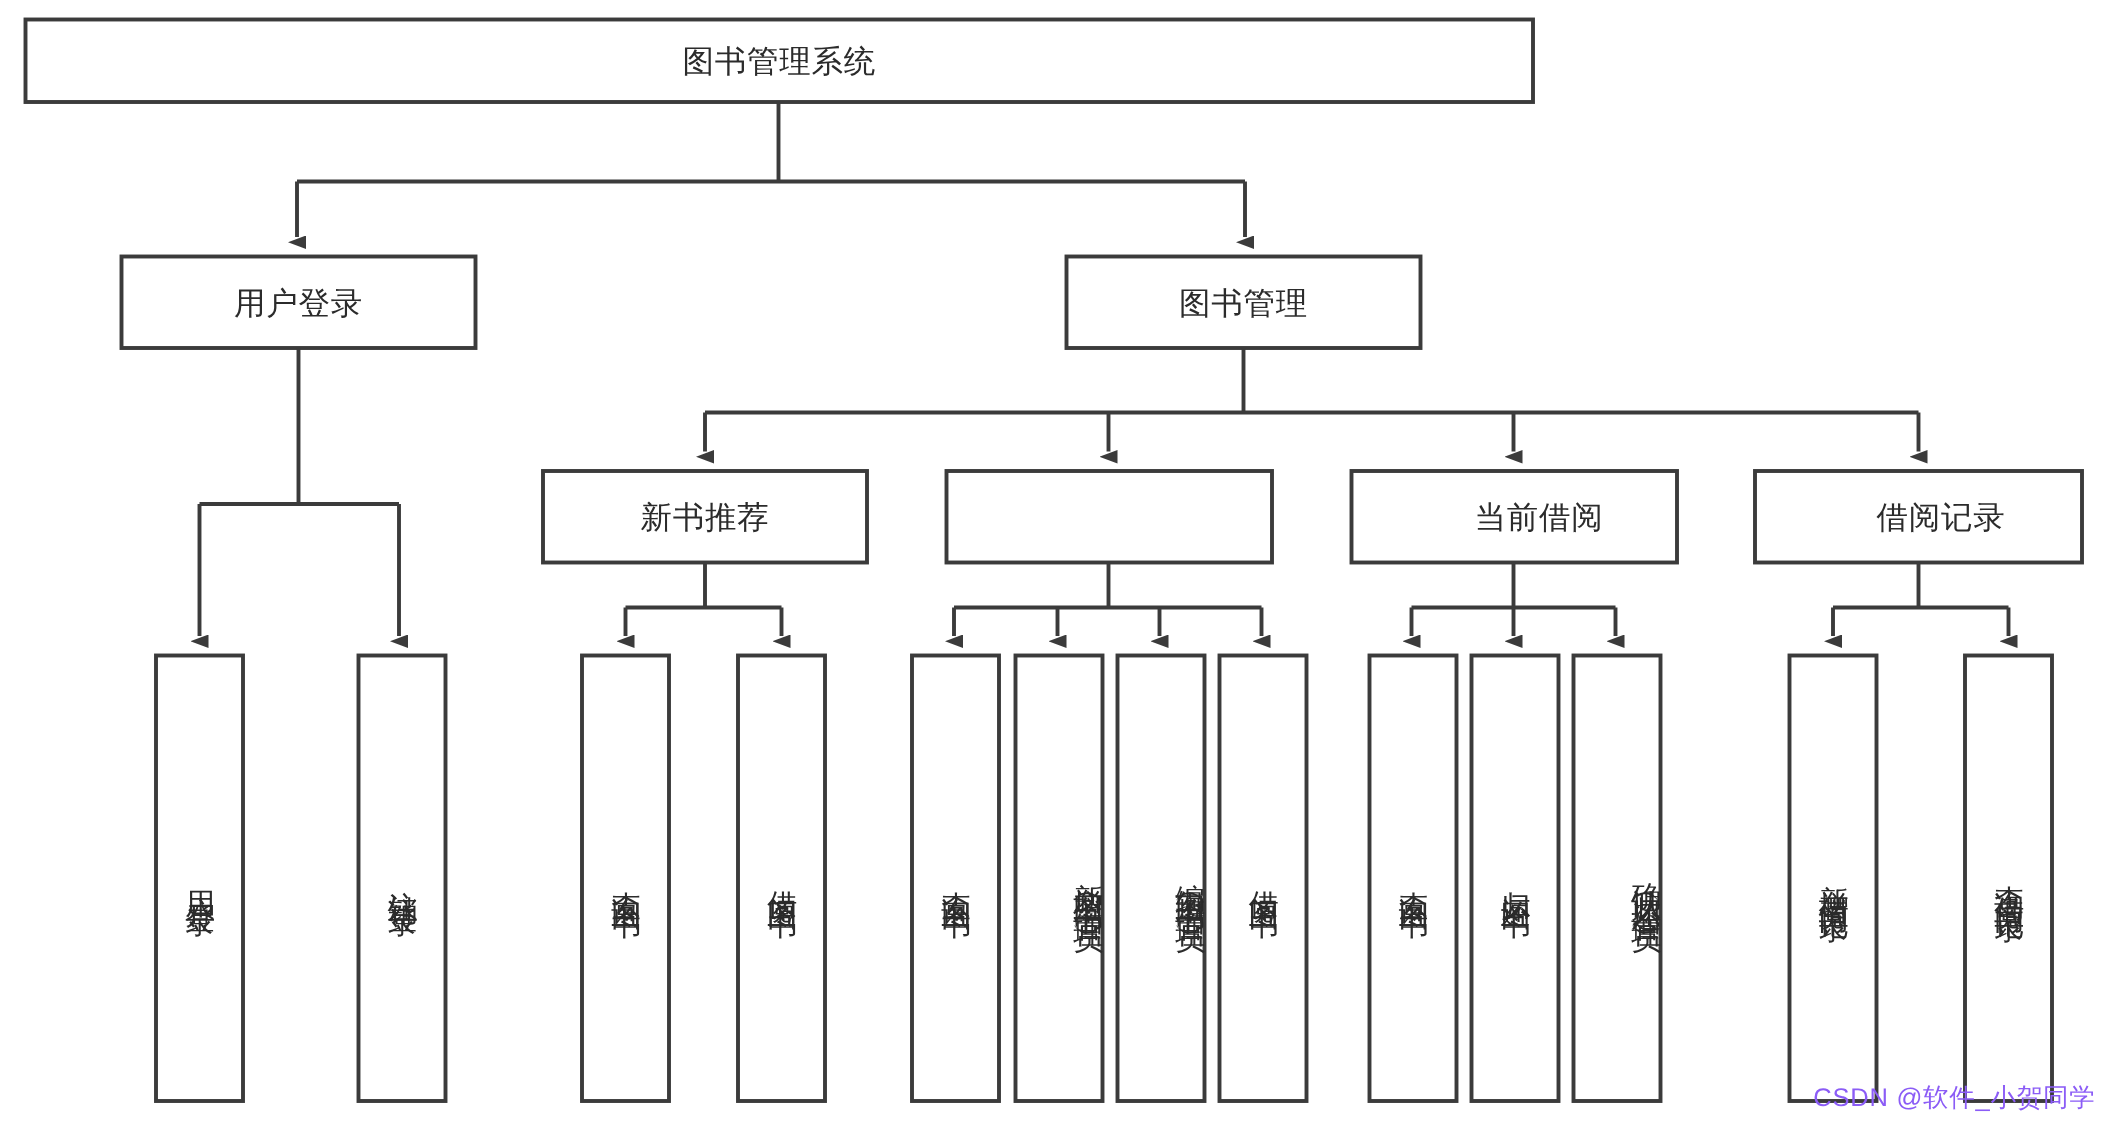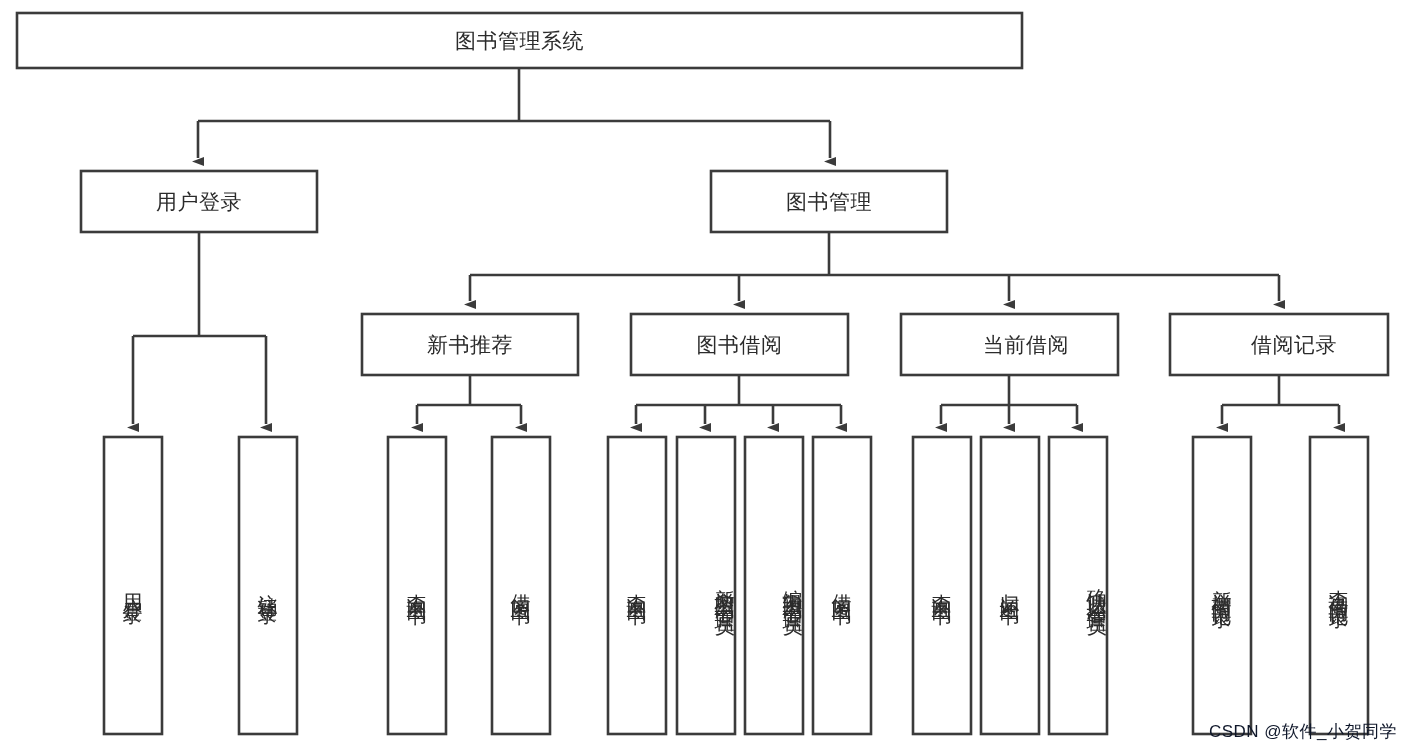--- a/index.html
+++ b/index.html
@@ -63,21 +63,21 @@
     text-orientation: upright;
     letter-spacing: 4px;
     line-height: 1;
     text-align: center;
   }
   .watermark {
     position: absolute;
     right: 8px;
     bottom: 4px;
     font-size: 17px;
-    color: #0f172a;
+    color: #8b5cf6;
     letter-spacing: 0.5px;
     white-space: nowrap;
     pointer-events: none;
   }
 </style>
 </head>
 <body>
 
 <div id="diagram-root">
 
@@ -158,21 +158,20 @@
   </svg>
 
   <div class="node-label-h" style="left:17px; top:13px; width:1005px; height:55px;">图书管理系统</div>
 
   <div class="node-label-h" style="left:81px; top:171px; width:236px; height:61px;">用户登录</div>
 
   <div class="node-label-h" style="left:362px; top:314px; width:216px; height:61px;">新书推荐</div>
 
   <div class="node-label-h" style="left:711px; top:171px; width:236px; height:61px;">图书管理</div>
 
-  <div class="node-label-h" style="left:631px; top:314px; width:217px; height:61px;">图书借阅</div>
 
   <div class="node-label-h" style="left:901px; top:314px; width:250px; height:61px;">当前借阅</div>
 
   <div class="node-label-h" style="left:1170px; top:314px; width:248px; height:61px;">借阅记录</div>
 
   <div class="node-label-v" style="left:104px; top:437px; width:58px; height:297px;">用户登录</div>
 
   <div class="node-label-v" style="left:239px; top:437px; width:58px; height:297px;">注销登录</div>
 
   <div class="node-label-v" style="left:388px; top:437px; width:58px; height:297px;">查询图书</div>

